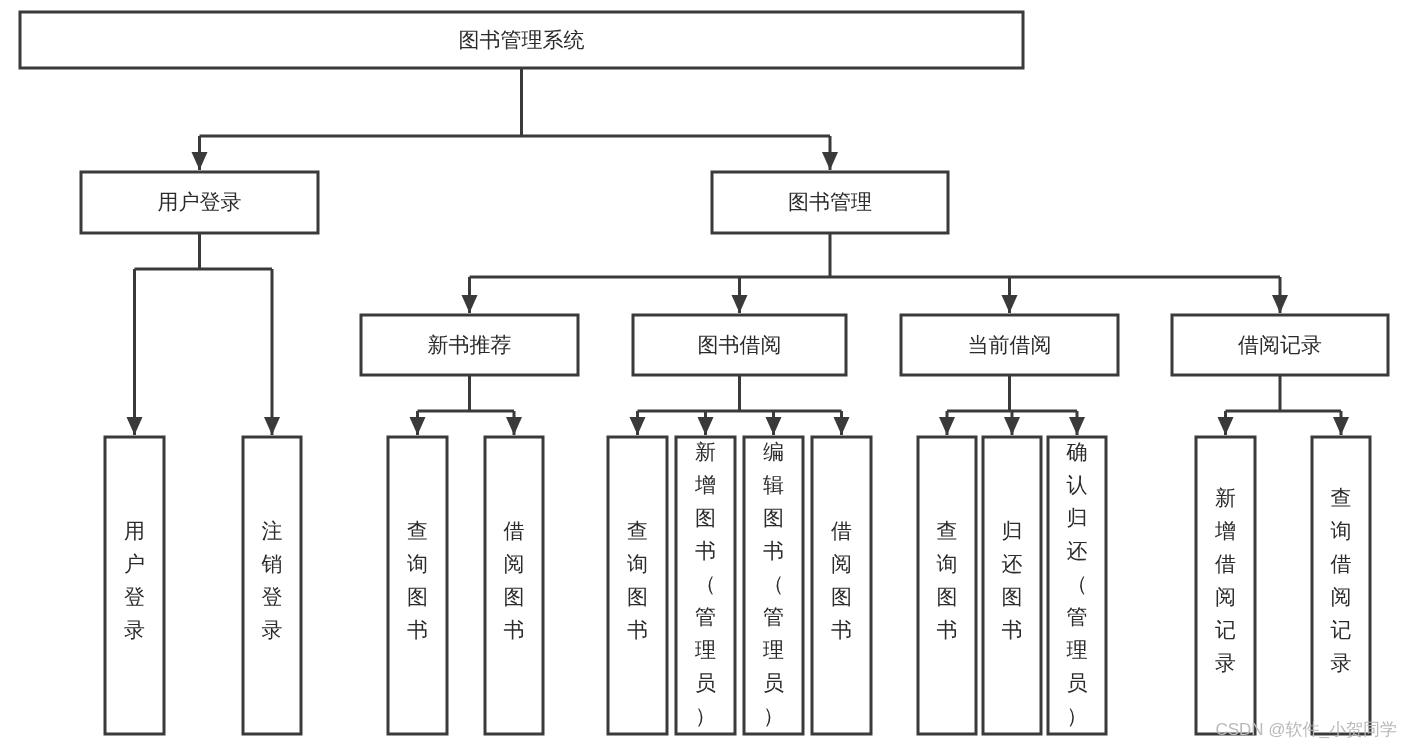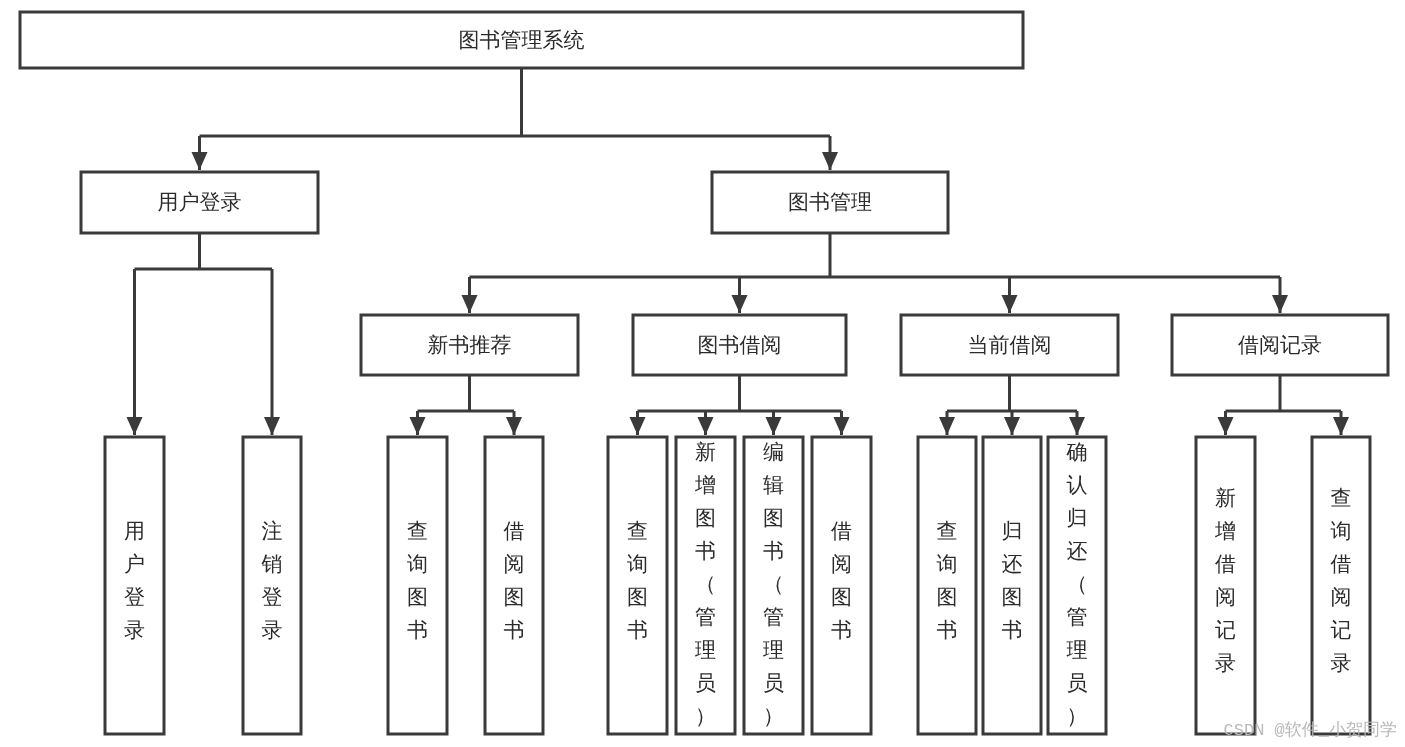--- a/index.html
+++ b/index.html
@@ -51,21 +51,21 @@
     fill: none;
   }
   .arrow-head {
     fill: #3a3a3a;
     stroke: none;
   }
   .watermark {
     position: absolute;
     right: 8px;
     bottom: 6px;
-    font-family: Liberation Mono, monospace;
+    font-family: Liberation Sans, sans-serif;
     font-size: 17px;
     color: #b9b9b9;
     white-space: nowrap;
     user-select: none;
   }
 </style>
 </head>
 <body>
 
 <div id="diagram-root">

